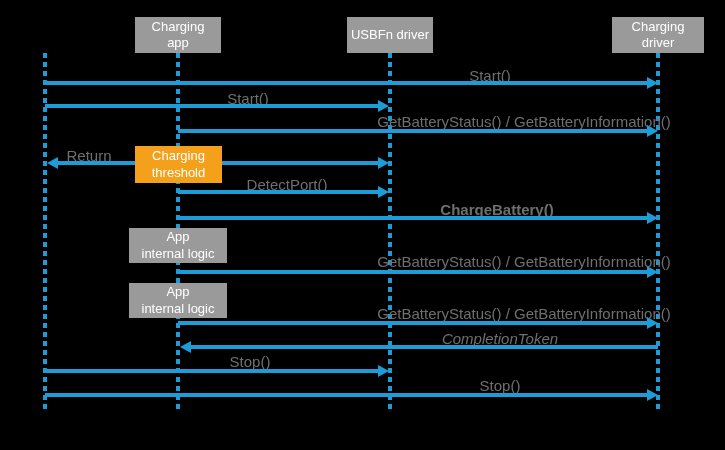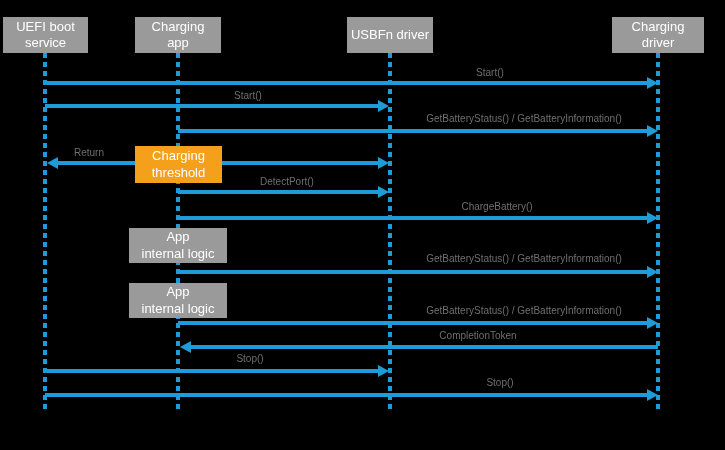--- a/index.html
+++ b/index.html
@@ -27,30 +27,28 @@
     text-align:center;font-size:13px;line-height:1.25;white-space:pre-line;z-index:3;
   }
   .activation.orange{background:var(--orange);}
   .activation.gray{background:var(--gray-box);}
   .msg-line{position:absolute;height:4px;background:var(--blue);z-index:2;}
   .head{position:absolute;width:0;height:0;border-top:6px solid transparent;border-bottom:6px solid transparent;z-index:2;}
   .head.right{border-left:11px solid var(--blue);}
   .head.left{border-right:11px solid var(--blue);}
   .msg-label{
     position:absolute;transform:translateX(-50%);color:var(--label);
-    font-size:10px;white-space:nowrap;z-index:2;
+    font-size:15px;white-space:nowrap;z-index:2;
   }
 </style>
 </head>
 <body>
 
 <div id="stage">
 
-  <div class="actor" style="left:3px;top:17px;width:85px;">UEFI boot
-service</div>
   <div class="actor" style="left:135px;top:17px;width:86px;">Charging
 app</div>
   <div class="actor" style="left:347px;top:17px;width:86px;">USBFn driver</div>
   <div class="actor" style="left:612px;top:17px;width:92px;">Charging
 driver</div>
 
   <div class="lifeline" style="left:43px;"></div>
   <div class="lifeline" style="left:176px;"></div>
   <div class="lifeline" style="left:388px;"></div>
   <div class="lifeline" style="left:656px;"></div>
@@ -71,33 +69,33 @@
   <div class="msg-line" style="left:57px;top:161px;width:78px;"></div>
   <div class="head left" style="left:47px;top:157px;"></div>
 
   <div class="msg-line" style="left:222px;top:161px;width:156px;"></div>
   <div class="head right" style="left:378px;top:157px;"></div>
 
   <div class="msg-label" style="left:287px;top:176px;text-align:right;">DetectPort()</div>
   <div class="msg-line" style="left:178px;top:190px;width:200px;"></div>
   <div class="head right" style="left:378px;top:186px;"></div>
 
-  <div class="msg-label" style="left:497px;top:201px;">ChargeBattery()</div>
+  <div class="msg-label" style="left:497px;top:201px;font-weight:bold;">ChargeBattery()</div>
   <div class="msg-line" style="left:178px;top:216px;width:469px;"></div>
   <div class="head right" style="left:647px;top:212px;"></div>
 
   <div class="msg-label" style="left:524px;top:253px;">GetBatteryStatus() / GetBatteryInformation()</div>
   <div class="msg-line" style="left:178px;top:270px;width:469px;"></div>
   <div class="head right" style="left:647px;top:266px;"></div>
 
   <div class="msg-label" style="left:524px;top:305px;">GetBatteryStatus() / GetBatteryInformation()</div>
   <div class="msg-line" style="left:178px;top:321px;width:469px;"></div>
   <div class="head right" style="left:647px;top:317px;"></div>
 
-  <div class="msg-label" style="left:478px;top:330px;">CompletionToken</div>
+  <div class="msg-label" style="left:500px;top:330px;font-style:italic;">CompletionToken</div>
   <div class="msg-line" style="left:190px;top:345px;width:468px;"></div>
   <div class="head left" style="left:180px;top:341px;"></div>
 
   <div class="msg-label" style="left:250px;top:353px;">Stop()</div>
   <div class="msg-line" style="left:45px;top:369px;width:333px;"></div>
   <div class="head right" style="left:378px;top:365px;"></div>
 
   <div class="msg-label" style="left:500px;top:377px;">Stop()</div>
   <div class="msg-line" style="left:45px;top:393px;width:602px;"></div>
   <div class="head right" style="left:647px;top:389px;"></div>

